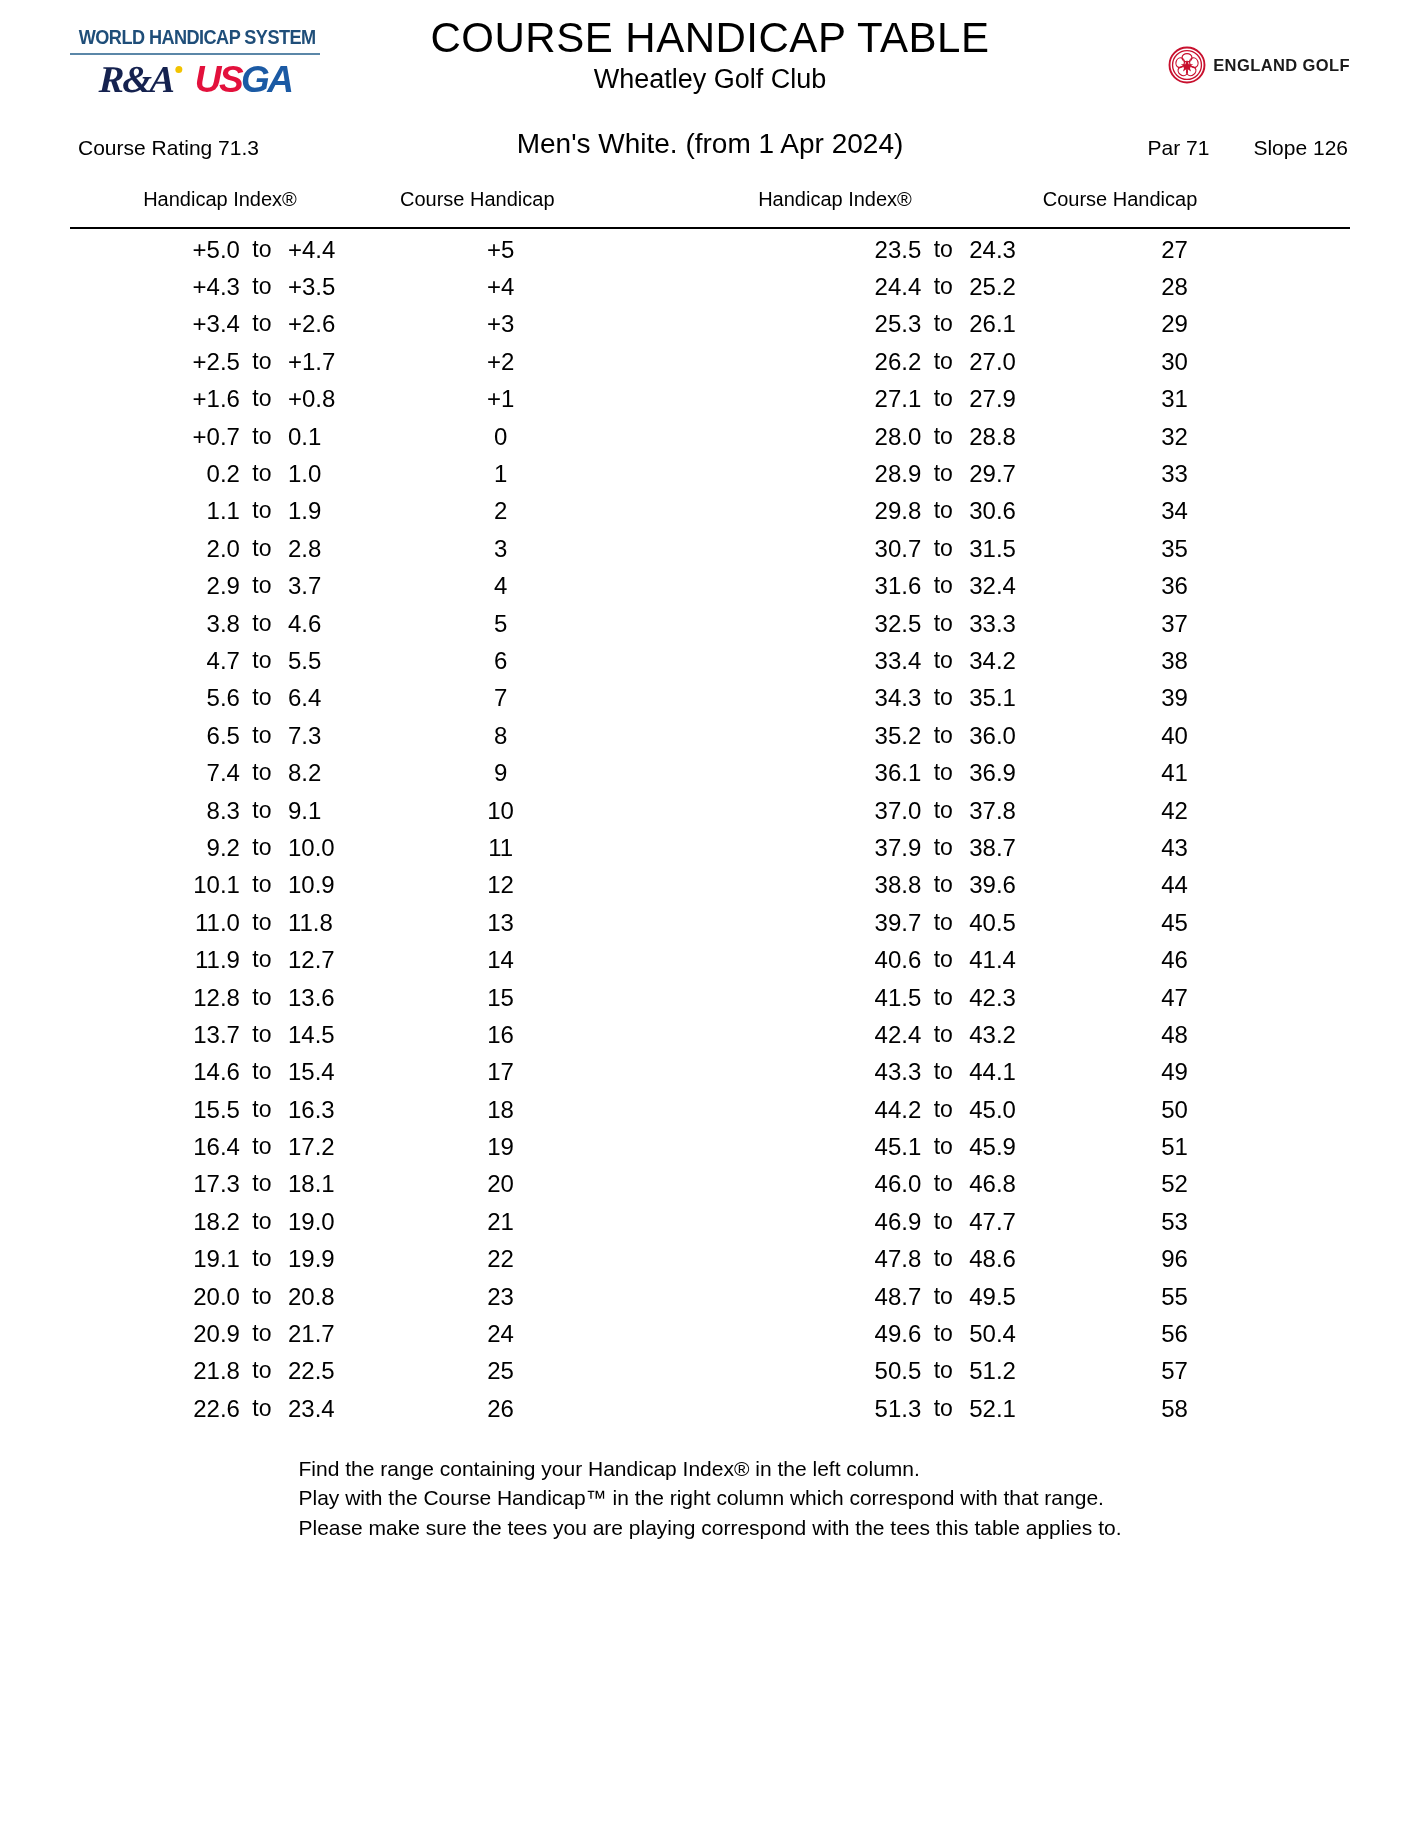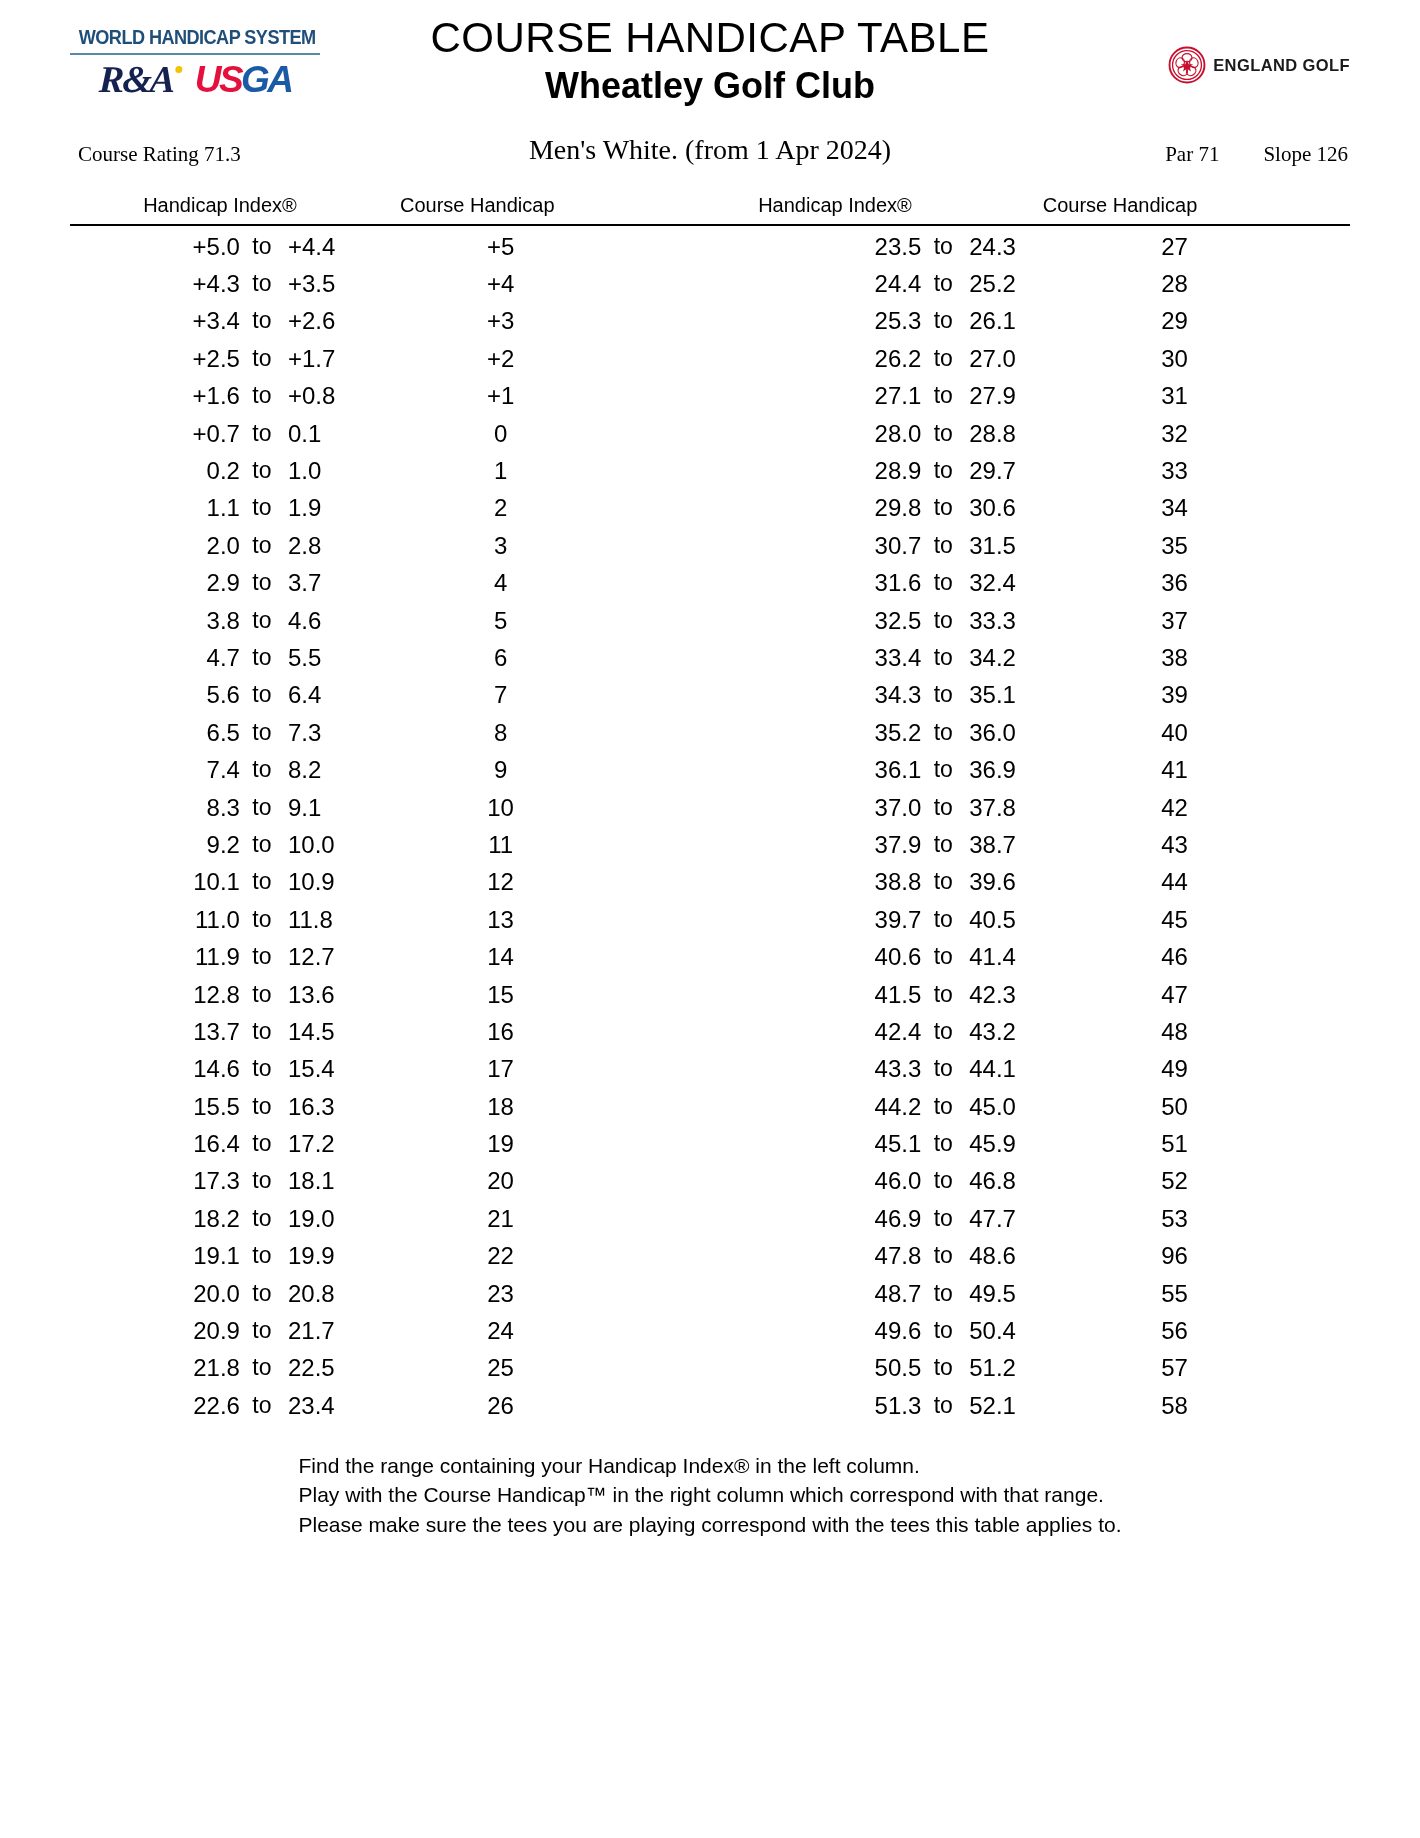--- a/index.html
+++ b/index.html
@@ -98,24 +98,23 @@
     right: 0;
     top: 16px;
     text-align: center;
   }
   .main-title {
     font-size: 42px;
     letter-spacing: 0.5px;
     line-height: 1.06;
   }
   .club-name {
-    font-size: 36px;
+    font-size: 27px;
     line-height: 1.25;
     margin-top: 2px;
-    font-weight: bold;
   }
 
   .eg-logo {
     position: absolute;
     right: 0px;
     top: 46px;
     display: flex;
     align-items: center;
     gap: 7px;
   }
@@ -126,22 +125,21 @@
     font-weight: bold;
     letter-spacing: 0.4px;
     color: #1a1a1a;
     white-space: nowrap;
   }
 
   
   .info-row {
     position: relative;
     height: 52px;
-    margin-top: 12px;
-    font-family: Liberation Serif, serif;
+    margin-top: 6px;
   }
   .info-left {
     position: absolute;
     left: 8px;
     top: 8px;
     font-size: 21px;
   }
   .info-center {
     position: absolute;
     left: 0;
@@ -159,21 +157,21 @@
     gap: 44px;
   }
 
   
   .table-wrap {
     margin-top: 8px;
   }
   .col-headers {
     display: flex;
     font-size: 20px;
-    padding-bottom: 7px;
+    padding-bottom: 16px;
   }
   .ch-cell { text-align: center; }
   .ch-idx-l  { width: 300px; }
   .ch-crs-l  { width: 285px; text-align: left; padding-left: 30px;}
   .ch-idx-r  { width: 300px; }
   .ch-crs-r  { width: 270px; text-align: center; }
 
   .head-rule {
     border-top: 2px solid #000;
     width: 100%;

